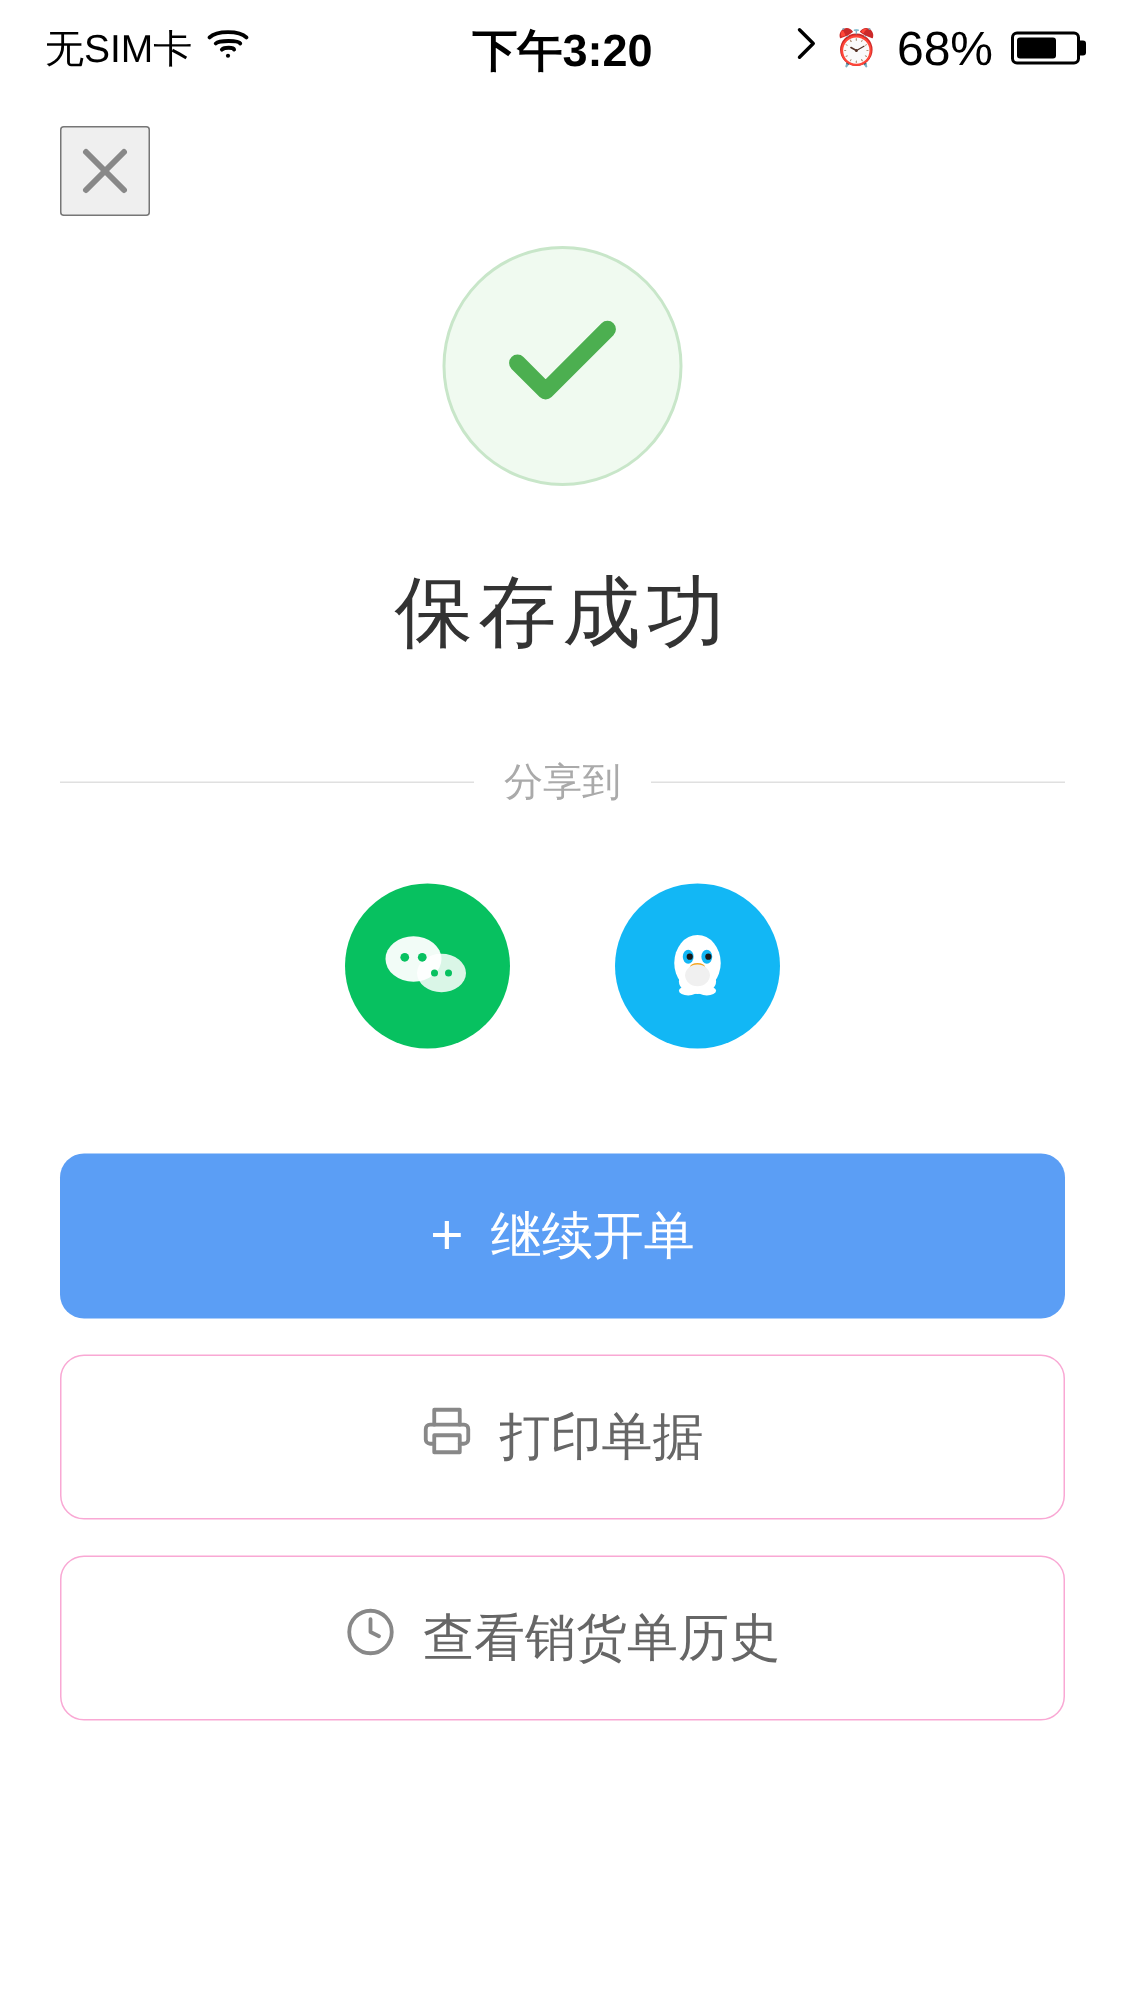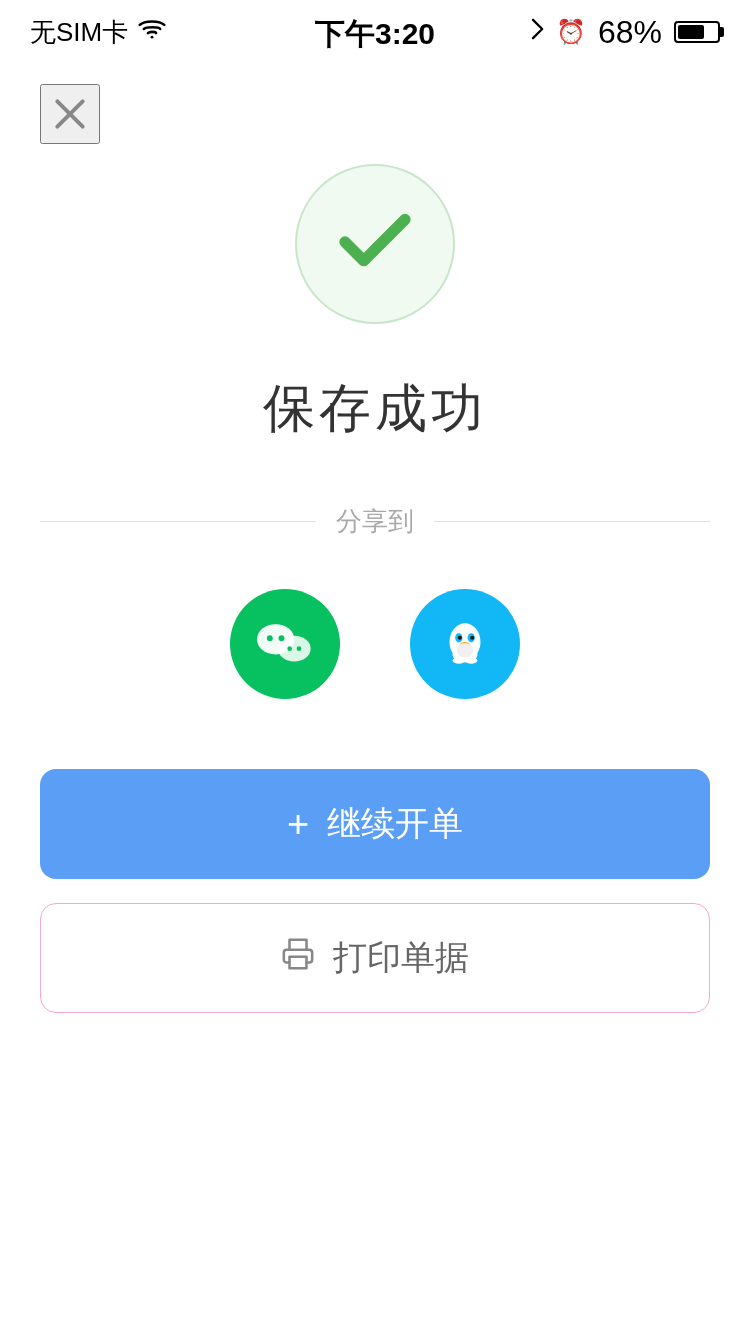--- a/index.html
+++ b/index.html
@@ -322,16 +322,25 @@
       <span class="btn-icon">
         <svg width="34" height="34" viewBox="0 0 24 24" fill="none" stroke="#888" stroke-width="1.8" stroke-linecap="round" stroke-linejoin="round">
           <polyline points="6,9 6,2 18,2 18,9"></polyline>
           <path d="M6 18H4a2 2 0 01-2-2v-5a2 2 0 012-2h16a2 2 0 012 2v5a2 2 0 01-2 2h-2"></path>
           <rect x="6" y="14" width="12" height="8"></rect>
         </svg>
       </span>
       <span class="btn-label">打印单据</span>
     </button>
 
+    <button class="action-btn secondary">
+      <span class="btn-icon">
+        <svg width="34" height="34" viewBox="0 0 24 24" fill="none" stroke="#888" stroke-width="1.8" stroke-linecap="round" stroke-linejoin="round">
+          <circle cx="12" cy="12" r="10"></circle>
+          <polyline points="12,6 12,12 16,14"></polyline>
+        </svg>
+      </span>
+      <span class="btn-label">查看销货单历史</span>
+    </button>
 
   </div>
 
 </div>
 
 </body></html>

